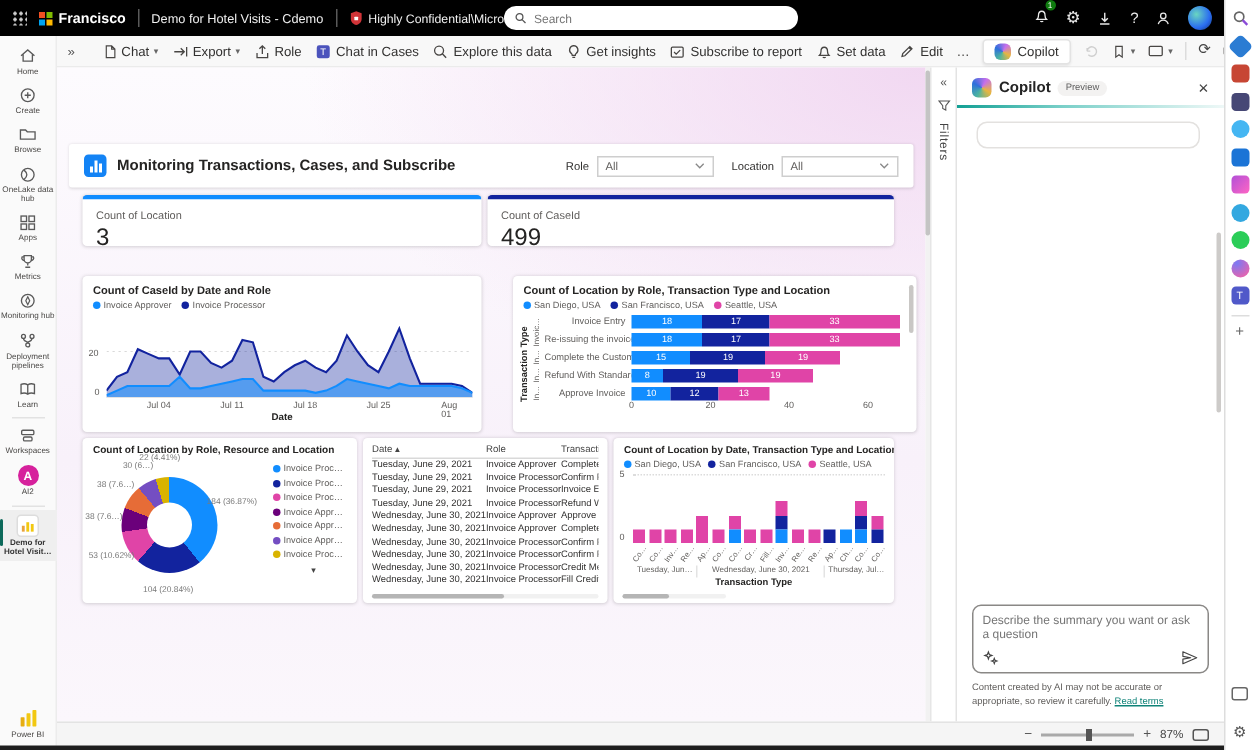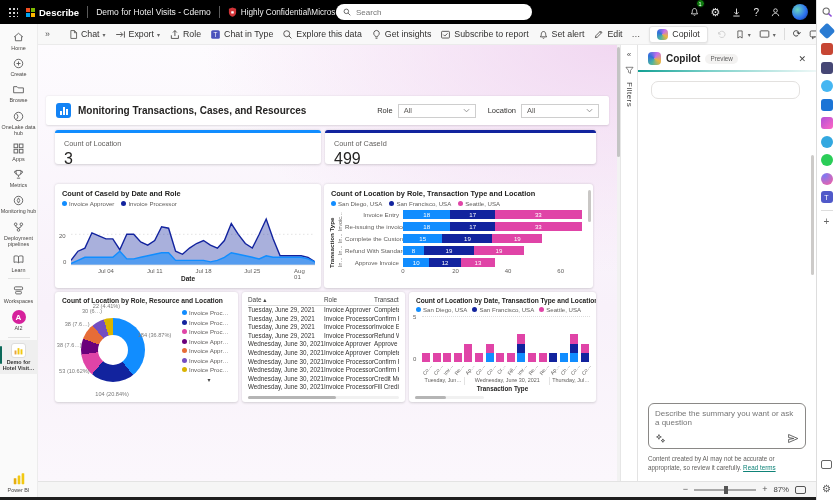--- a/index.html
+++ b/index.html
@@ -210,21 +210,21 @@
 
   <div class="topbar">
     <div class="waffle"></div>
     <div class="mslogo">
       <div class="msgrid">
           <i></i>
           <i></i>
           <i></i>
           <i></i>
         </div>
-      <span class="brand">Describe</span>
+      <span class="brand">Francisco</span>
     </div>
     <div class="tdivider"></div>
     <span class="ttitle">Demo for Hotel Visits - Cdemo</span>
     <div class="tdivider"></div>
     <div class="sens">
       <svg width="9" height="10" viewBox="0 0 10 11">
           <path d="M5 .5 9 2v4c0 2.6-1.8 4-4 4.7C2.8 10 1 8.6 1 6V2Z" fill="#d13438"></path>
           <rect x="3.6" y="4.6" width="2.8" height="2.6" rx=".4" fill="#fff"></rect>
         </svg>
       <span>Highly Confidential\Microsoft FTE</span>
@@ -279,21 +279,21 @@
       <svg width="11" height="11" viewBox="0 0 14 14">
           <path d="M3 8v4h9V8M7.5 2v7M5 4.5 7.5 2 10 4.5" fill="none" stroke="#484644" stroke-width="1.1"></path>
         </svg>
       <span>Role</span>
     </div>
     <div class="titem">
       <svg width="11" height="11" viewBox="0 0 14 14">
           <rect x="1.5" y="1.5" width="11" height="11" rx="2" fill="#4b53bc"></rect>
           <text x="7" y="10" font-size="8" fill="#fff" text-anchor="middle" font-family="Liberation Sans">T</text>
         </svg>
-      <span>Chat in Type</span>
+      <span>Chat in Cases</span>
     </div>
     <div class="titem">
       <svg width="11" height="11" viewBox="0 0 14 14">
           <circle cx="6" cy="6" r="3.8" fill="none" stroke="#484644" stroke-width="1.1"></circle>
           <path d="M8.8 8.8 12 12" stroke="#484644" stroke-width="1.2"></path>
         </svg>
       <span>Explore this data</span>
     </div>
     <div class="titem">
       <svg width="11" height="11" viewBox="0 0 14 14">
@@ -307,21 +307,21 @@
           <rect x="2" y="3" width="10" height="8.5" rx="1" fill="none" stroke="#484644" stroke-width="1.1"></rect>
           <path d="M4.3 7.2l1.8 1.8 3.4-3.4" fill="none" stroke="#484644" stroke-width="1.1"></path>
         </svg>
       <span>Subscribe to report</span>
     </div>
     <div class="titem">
       <svg width="11" height="11" viewBox="0 0 14 14">
           <path d="M3 10h8c-.8-.8-1.2-1.7-1.2-3.1C9.8 4.6 8.8 3.2 7 3.2S4.2 4.6 4.2 6.9C4.2 8.3 3.8 9.2 3 10Z" fill="none" stroke="#484644" stroke-width="1.1"></path>
           <path d="M5.9 11.4c.3.7 1.9.7 2.2 0" stroke="#484644" stroke-width="1.1" fill="none"></path>
         </svg>
-      <span>Set alert</span>
+      <span>Set data</span>
     </div>
     <div class="titem">
       <svg width="11" height="11" viewBox="0 0 14 14">
           <path d="M3 11l.6-2.4 6-6 1.8 1.8-6 6Z M8.8 3.4l1.8 1.8" fill="none" stroke="#484644" stroke-width="1.1"></path>
         </svg>
       <span>Edit</span>
     </div>
     <span style="color:#484644;">…</span>
 
     <div class="tb-right">
@@ -463,21 +463,21 @@
   </div>
 
   <div class="main">
 
     <div class="rheader">
       <div class="rhicon">
           <i style="height:4px"></i>
           <i style="height:8px"></i>
           <i style="height:6px"></i>
         </div>
-      <span class="rtitle">Monitoring Transactions, Cases, and Resources</span>
+      <span class="rtitle">Monitoring Transactions, Cases, and Subscribe</span>
       <div class="slicers">
         <div class="slicer">
           <span class="sllabel">Role</span>
           <div class="slbox">
             <span>All</span>
             <svg width="7" height="5" viewBox="0 0 8 5">
                 <path d="M1 1l3 3 3-3" fill="none" stroke="#888" stroke-width="1"></path>
               </svg>
           </div>
         </div>
@@ -529,21 +529,21 @@
       <div class="xticks">
           <span style="left: 14.3%;">Jul 04</span>
           <span style="left: 34.3%;">Jul 11</span>
           <span style="left: 54.3%;">Jul 18</span>
           <span style="left: 74.3%;">Jul 25</span>
           <span style="left: 94.3%;">Aug 01</span>
         </div>
       <div class="axis-title">Date</div>
     </div>
 
-    <div class="panel" style="left:286px; top:139px; width:269px; height:104px;">
+    <div class="panel" style="left:304px; top:139px; width:269px; height:104px;">
       <div class="ptitle">Count of Location by Role, Transaction Type and Location</div>
       <div class="legend-row">
           <div class="legend-item">
             <span class="ldot" style="background: rgb(17, 141, 255);"></span>
             <span>San Diego, USA</span>
           </div>
           <div class="legend-item">
             <span class="ldot" style="background: rgb(18, 35, 158);"></span>
             <span>San Francisco, USA</span>
           </div>

